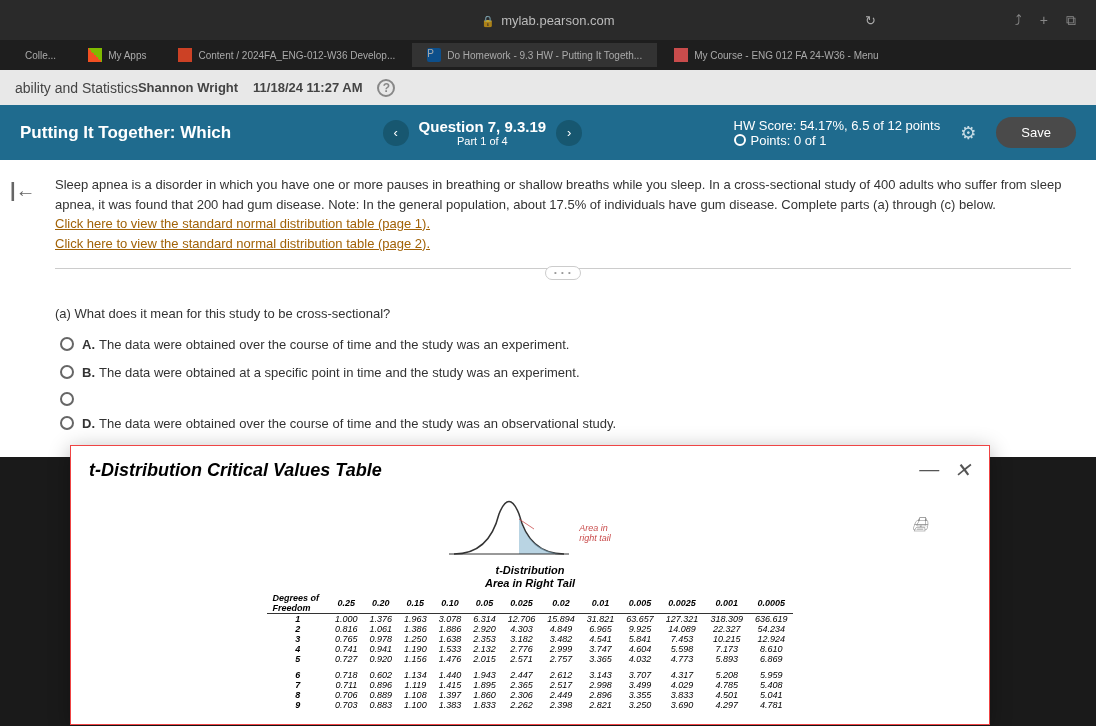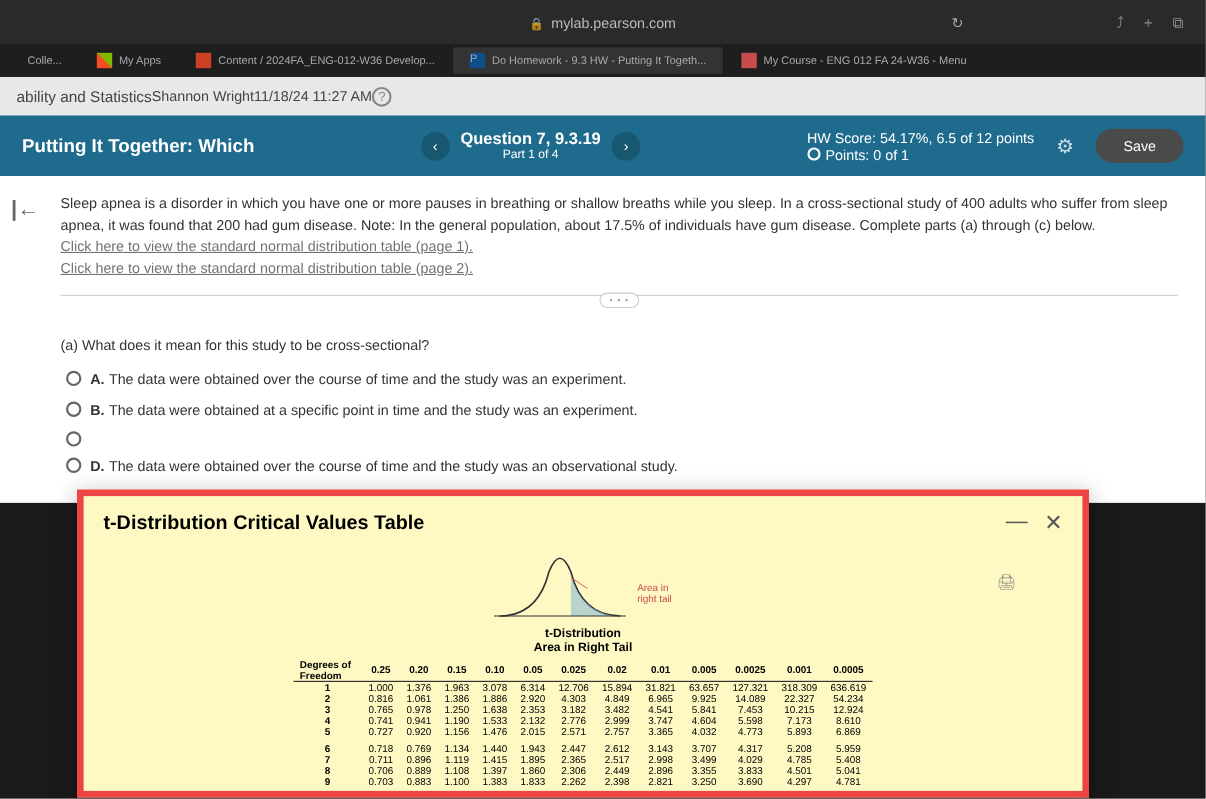--- a/index.html
+++ b/index.html
@@ -112,21 +112,23 @@
       display: flex;
       align-items: center;
       padding: 0 15px;
       font-size: 14px;
       color: #444;
     }
     
     .header-right {
       display: flex;
       align-items: center;
+      gap: 15px;
       font-size: 13px;
+      font-weight: bold;
     }
     
     .question-bar {
       background: #1f6b8e;
       height: 55px;
       display: flex;
       align-items: center;
       justify-content: space-between;
       padding: 0 20px;
       color: #fff;
@@ -201,21 +203,21 @@
       position: absolute;
       left: 10px;
       top: 15px;
       font-size: 20px;
       color: #666;
       cursor: pointer;
       font-weight: bold;
     }
     
     .link {
-      color: #737373;
+      color: #a16207;
       text-decoration: underline;
       cursor: pointer;
     }
     
     .divider {
       margin: 15px 0;
       position: relative;
       text-align: center;
       border-top: 1px solid #ccc;
     }
@@ -262,23 +264,24 @@
       font-weight: bold;
       margin-right: 4px;
     }
     
     .modal-overlay {
       position: absolute;
       top: 445px;
       left: 70px;
       width: 920px;
       height: 280px;
-      background: #fef9c3;
-      border: 6px solid #ef4444;
+      background: #ffffff;
+      border: 1px solid #ef4444;
       box-shadow: 0 4px 20px rgba(0,0,0,0.3);
+      font-style: italic;
     }
     
     .modal-header {
       display: flex;
       justify-content: space-between;
       align-items: center;
       padding: 12px 18px;
       font-size: 18px;
       font-weight: bold;
     }
@@ -606,21 +609,21 @@
             <td>2.757</td>
             <td>3.365</td>
             <td>4.032</td>
             <td>4.773</td>
             <td>5.893</td>
             <td>6.869</td>
           </tr>
           <tr>
             <td style="font-weight: bold;">6</td>
             <td>0.718</td>
-            <td>0.769</td>
+            <td>0.602</td>
             <td>1.134</td>
             <td>1.440</td>
             <td>1.943</td>
             <td>2.447</td>
             <td>2.612</td>
             <td>3.143</td>
             <td>3.707</td>
             <td>4.317</td>
             <td>5.208</td>
             <td>5.959</td>

